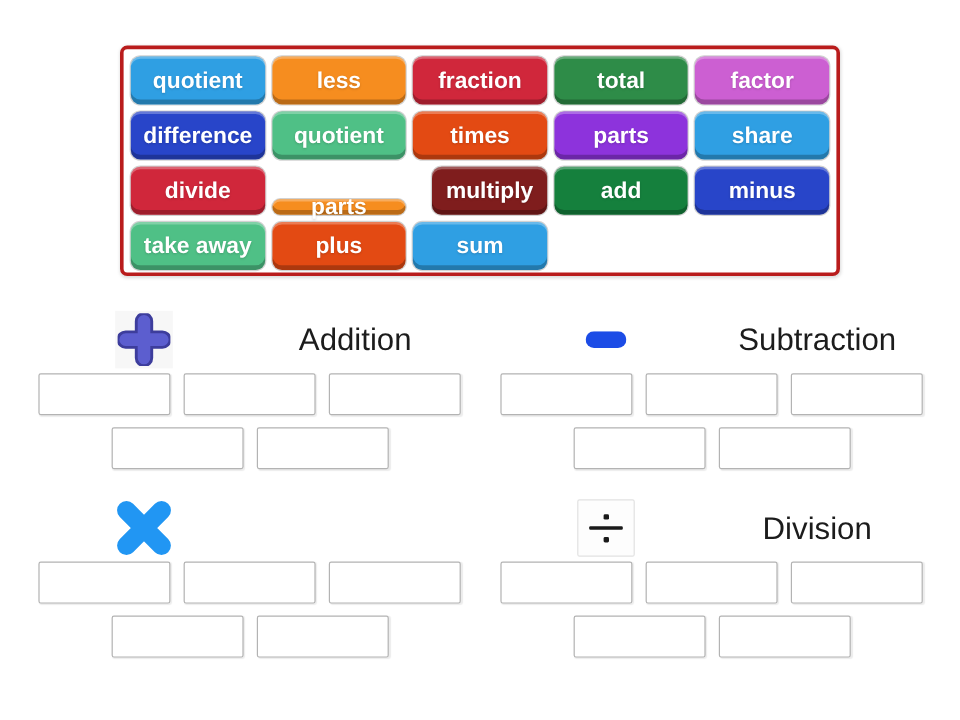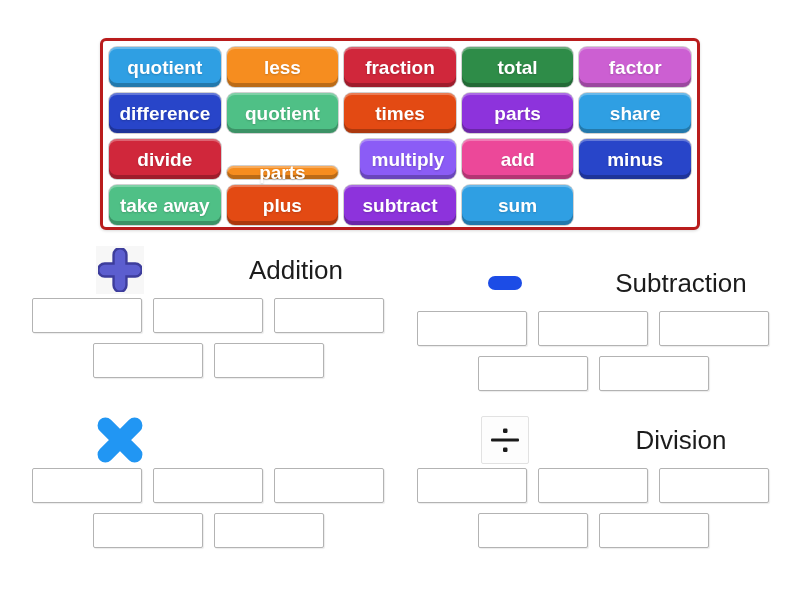--- a/index.html
+++ b/index.html
@@ -37,21 +37,21 @@
     box-shadow:
       inset 0 2px 0 rgba(255,255,255,0.28),
       inset 0 -4px 0 rgba(0,0,0,0.24),
       0 0 0 1px rgba(0,0,0,0.18);
     text-shadow:0 1px 2px rgba(0,0,0,0.18);
     cursor:grab;
   }
 
   
   .group { position:absolute; width:352px; }
-  #group-0 { left:32px;  top:242px; }
+  #group-0 { left:32px;  top:255px; }
   #group-1 { left:417px; top:255px; }
   #group-2 { left:32px;  top:412px; }
   #group-3 { left:417px; top:412px; }
 
   .group-header { height:56px; display:flex; }
   .icon-cell  { width:50%; display:flex; align-items:center; justify-content:center; }
   .title-cell {
     width:50%; display:flex; align-items:center; justify-content:center;
     font-size:26px; color:#1c1c1c; white-space:nowrap;
   }
@@ -90,26 +90,25 @@
     <div class="tile" style="background: rgb(208, 39, 59);">fraction</div>
     <div class="tile" style="background: rgb(46, 140, 72);">total</div>
     <div class="tile" style="background: rgb(204, 95, 210);">factor</div>
     <div class="tile" style="background: rgb(40, 69, 201);">difference</div>
     <div class="tile" style="background: rgb(79, 192, 134);">quotient</div>
     <div class="tile" style="background: rgb(227, 74, 19);">times</div>
     <div class="tile" style="background: rgb(141, 51, 220);">parts</div>
     <div class="tile" style="background: rgb(47, 159, 227);">share</div>
     <div class="tile" style="background: rgb(208, 39, 59);">divide</div>
     <div class="tile" style="background: rgb(246, 141, 31); margin-top: 27px;">parts</div>
-    <div class="tile" style="background: #8b5cf6; margin-left: 16px;">multiply</div>
-    <div class="tile" style="background: #ec4899;">add</div>
+    <div class="tile" style="background: #7f1d1d; margin-left: 16px;">multiply</div>
+    <div class="tile" style="background: #15803d;">add</div>
     <div class="tile" style="background: rgb(40, 69, 201);">minus</div>
     <div class="tile" style="background: rgb(79, 192, 134);">take away</div>
     <div class="tile" style="background: rgb(227, 74, 19);">plus</div>
-    <div class="tile" style="background: rgb(141, 51, 220);">subtract</div>
     <div class="tile" style="background: rgb(47, 159, 227);">sum</div>
   </div>
 
 <div class="group" id="group-0">
   <div class="group-header">
     <div class="icon-cell">
       <div class="icon-box plus-box">
         <svg width="44" height="44" viewBox="0 0 46 46">
           <path d="M23 7 V39 M7 23 H39" fill="none" stroke-linecap="round" stroke-width="16" stroke="#3d3d9c"></path>
           <path d="M23 7 V39 M7 23 H39" fill="none" stroke-linecap="round" stroke-width="11" stroke="#5c5ecf"></path>

